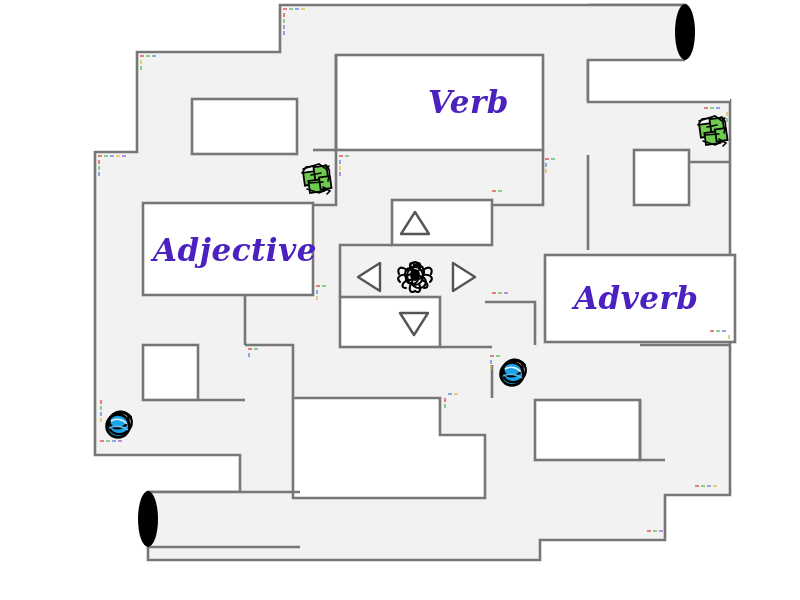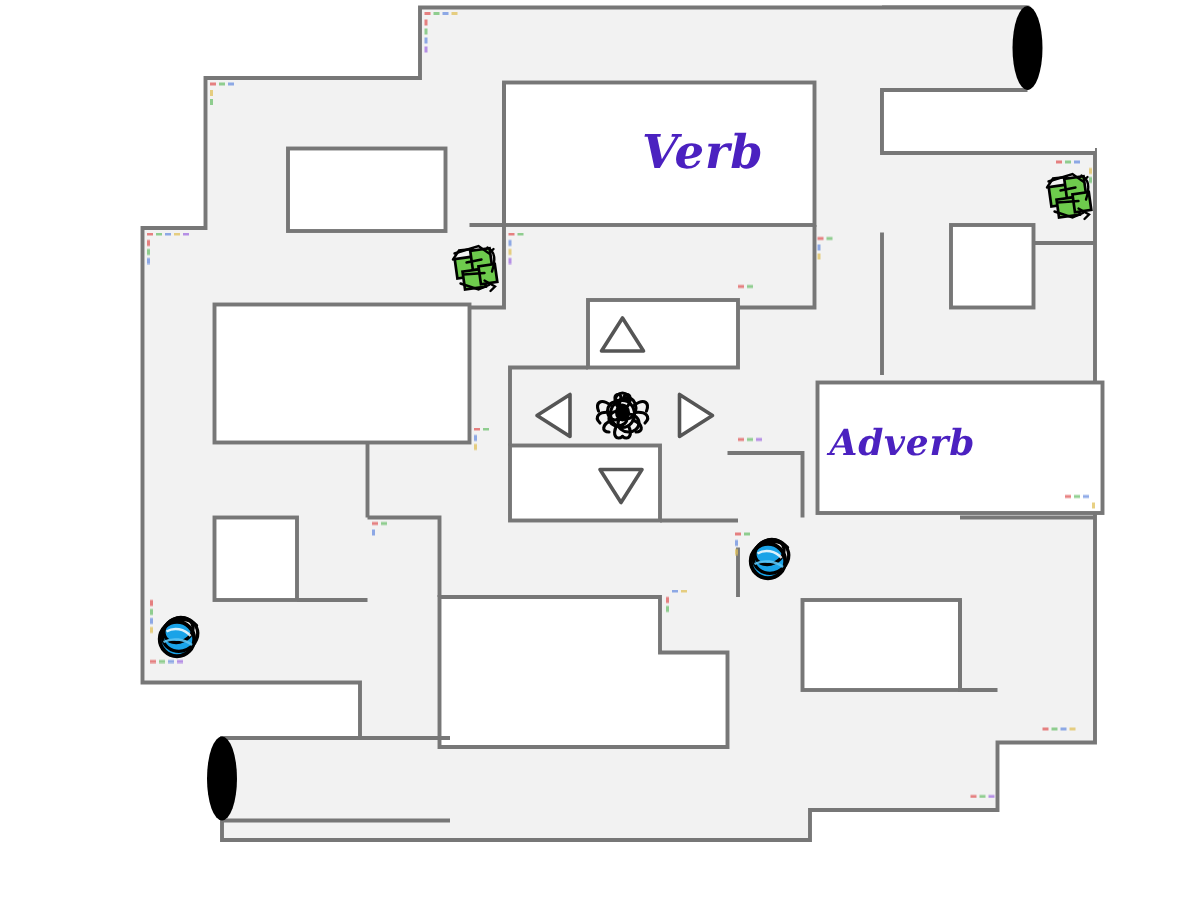--- a/index.html
+++ b/index.html
@@ -225,21 +225,22 @@
       <ellipse cx="645" cy="32" rx="10" ry="28" fill="#000000"></ellipse>
     </g>
     <g>
       <rect x="108" y="492" width="120" height="55" fill="#f2f2f2" stroke="none"></rect>
       <path d="M 108,492 L 260,492 M 108,547 L 260,547" stroke="#777777" stroke-width="2.6" fill="none"></path>
       <ellipse cx="108" cy="519" rx="10" ry="28" fill="#000000"></ellipse>
     </g>
   </svg>
 
   <div class="room-label" style="left:388px; top:84px; font-size:31px;">Verb</div>
-  <div class="room-label" style="left:513px; top:280px; font-size:24px;">Adverb</div>
+  <div class="room-label" style="left:113px; top:232px; font-size:31px;">Adjective</div>
+  <div class="room-label" style="left:534px; top:280px; font-size:31px;">Adverb</div>
 
   <div class="arrow-btn" style="left:358px; top:208px;">
     <svg width="34" height="30" viewBox="0 0 34 30">
       <path d="M 17,4 L 31,26 L 3,26 Z" fill="#ffffff" stroke="#555555" stroke-width="2.4" stroke-linejoin="round"></path>
     </svg>
   </div>
   <div class="arrow-btn" style="left:357px; top:309px;">
     <svg width="34" height="30" viewBox="0 0 34 30">
       <path d="M 3,4 L 31,4 L 17,26 Z" fill="#ffffff" stroke="#555555" stroke-width="2.4" stroke-linejoin="round"></path>
     </svg>

